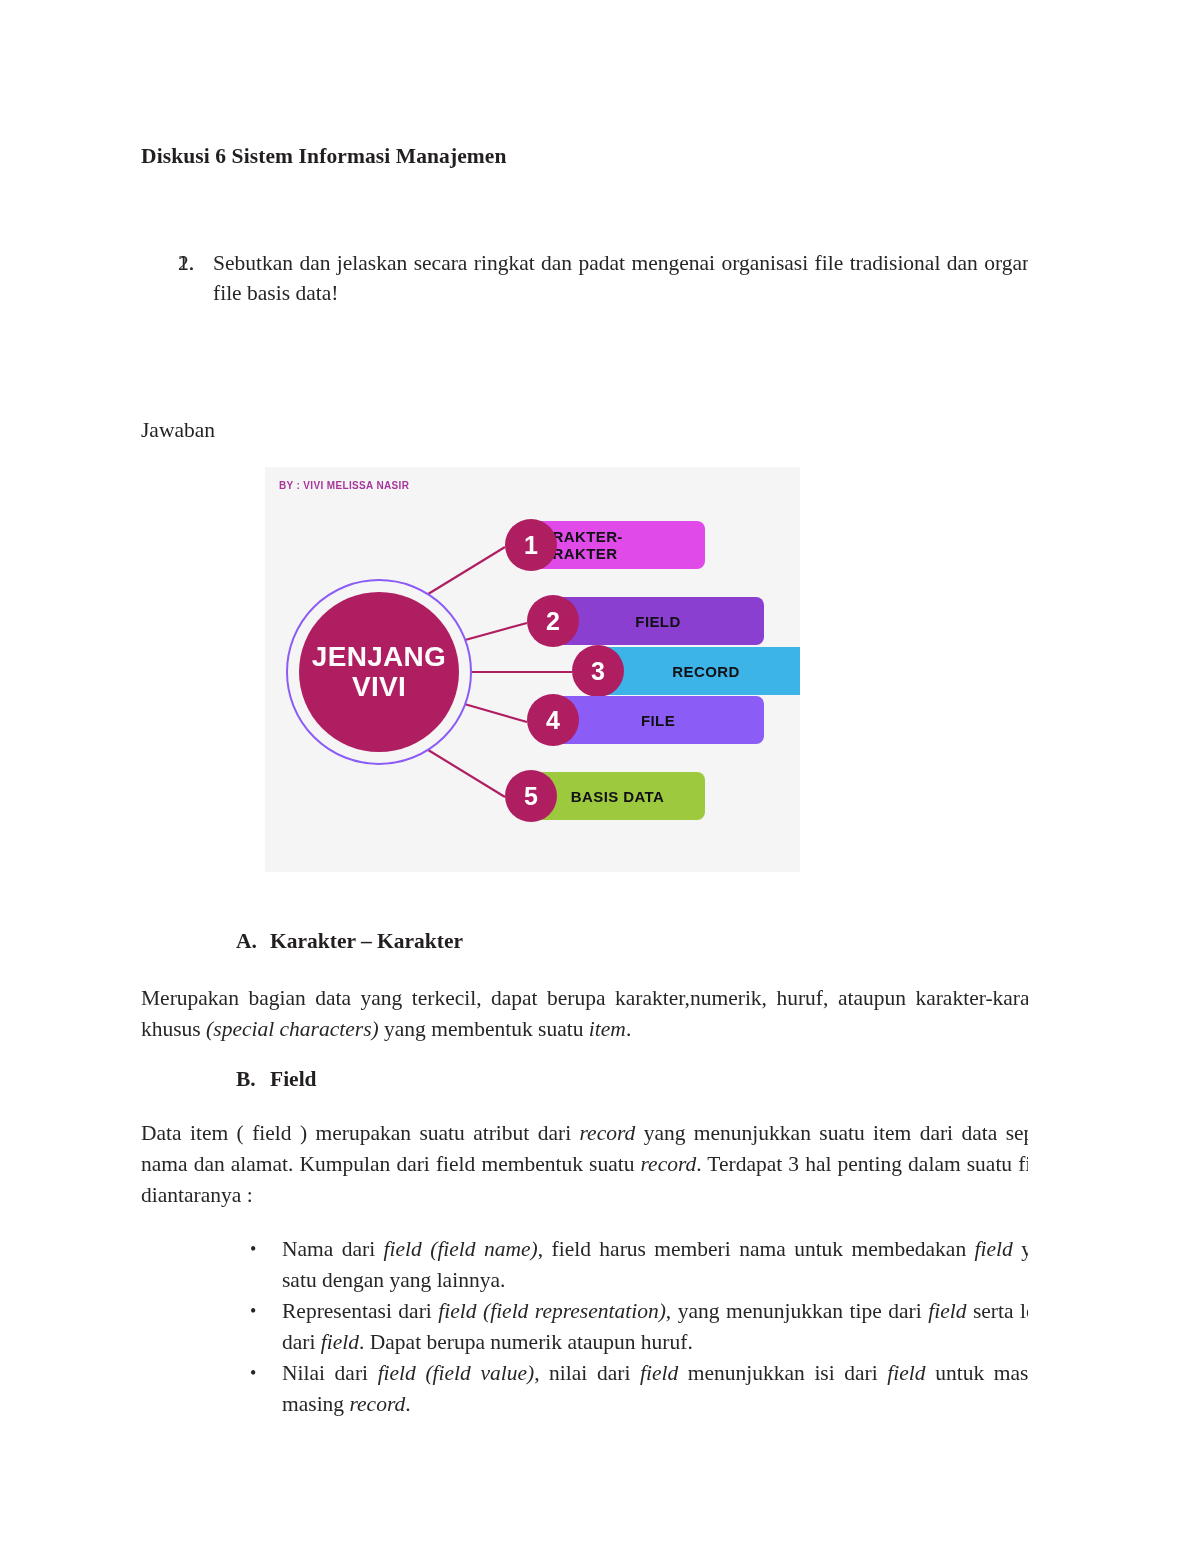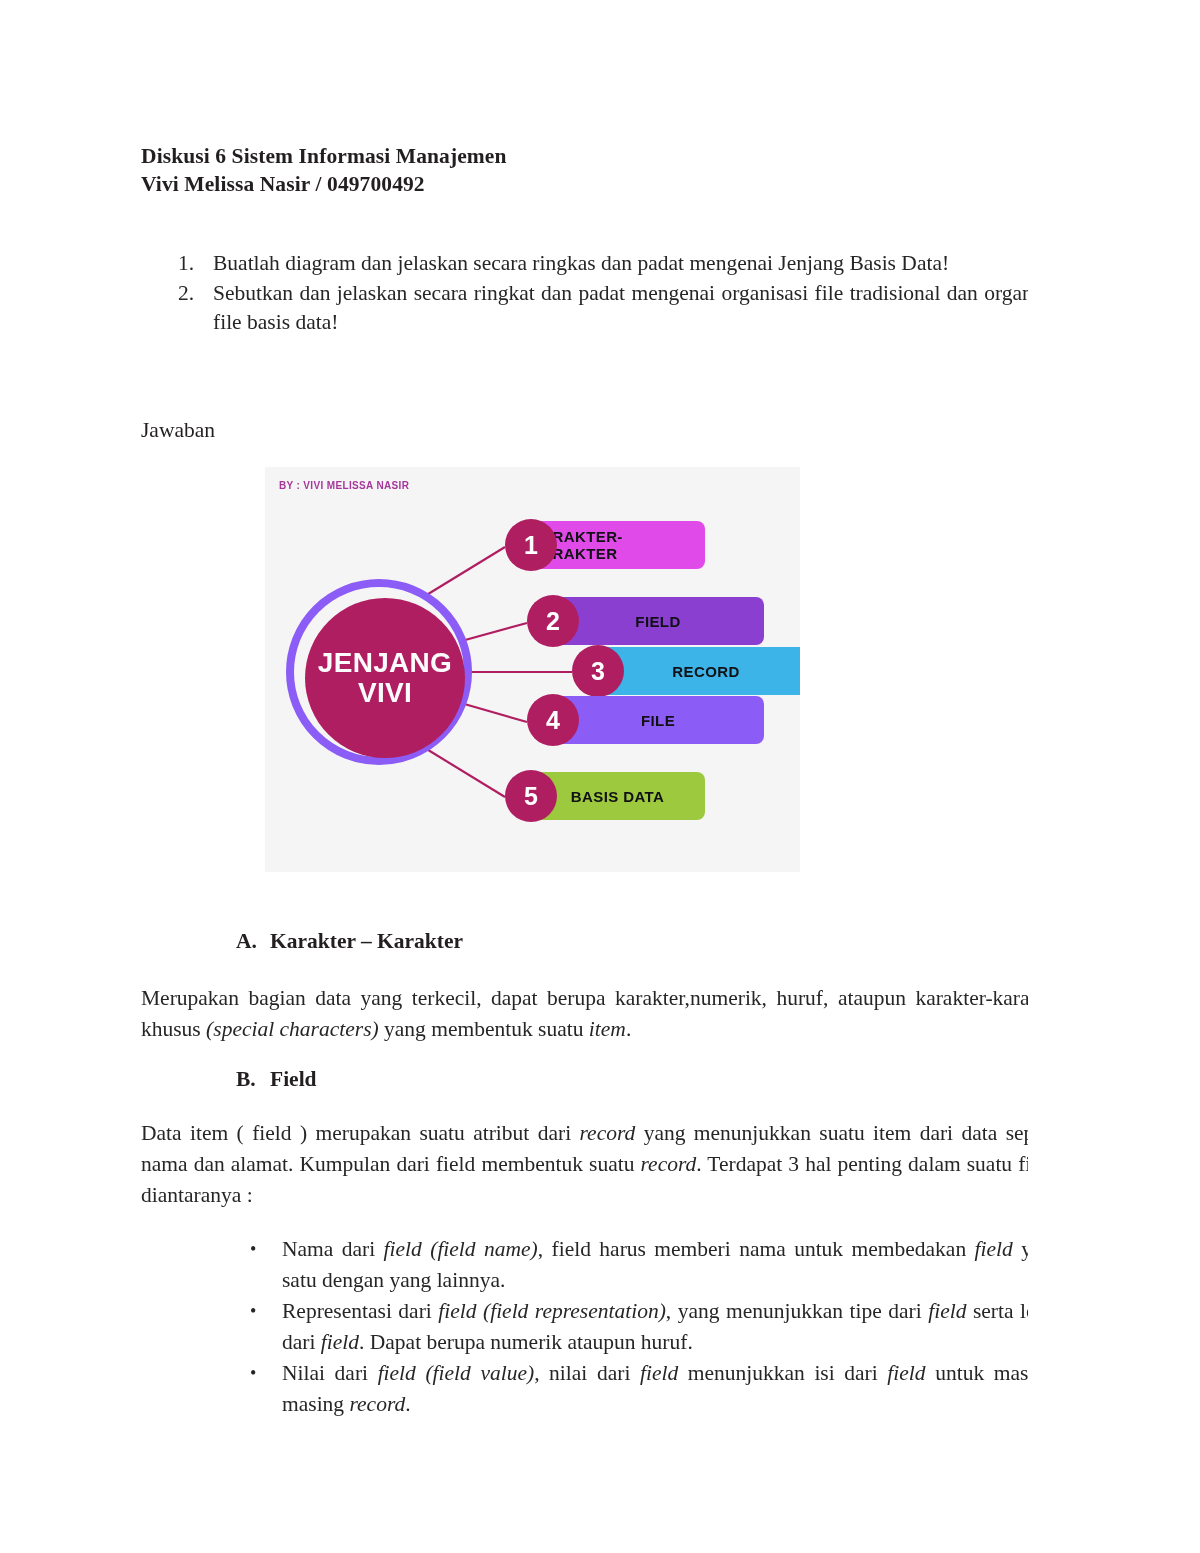--- a/index.html
+++ b/index.html
@@ -101,21 +101,21 @@
   }
 
   
   .hub {
     position: absolute;
     left: 21px;
     top: 112px;
     width: 186px;
     height: 186px;
     border-radius: 50%;
-    border: 8px solid #8b5cf6;
+    border: 2px solid #8b5cf6;
     background: #f6f5f6;
     box-sizing: border-box;
   }
   .hub-inner {
     position: absolute;
     left: 11px;
     top: 11px;
     width: 160px;
     height: 160px;
     border-radius: 50%;
@@ -228,26 +228,25 @@
     line-height: 31px;
   }
 </style>
 </head>
 <body>
 
 <div class="page">
 
   <div class="doc-header">
     <div class="line">Diskusi 6 Sistem Informasi Manajemen</div>
-    <div class="line">Vivi Melissa Nasir / 049700492</div>
   </div>
 
   <ol class="question-list">
     <li>
-      <span class="marker">1.</span><span>Buatlah diagram dan jelaskan secara ringkas dan padat mengenai Jenjang Basis Data!</span>
+      <span class="marker">1.</span>
     </li>
     <li>
       <span class="marker">2.</span><span>Sebutkan dan jelaskan secara ringkat dan padat mengenai organisasi file tradisional dan organisasi file basis data!</span>
     </li>
   </ol>
 
   <div class="jawaban">Jawaban</div>
 
   <div class="figure" style="background: rgb(246, 245, 246);">
 

